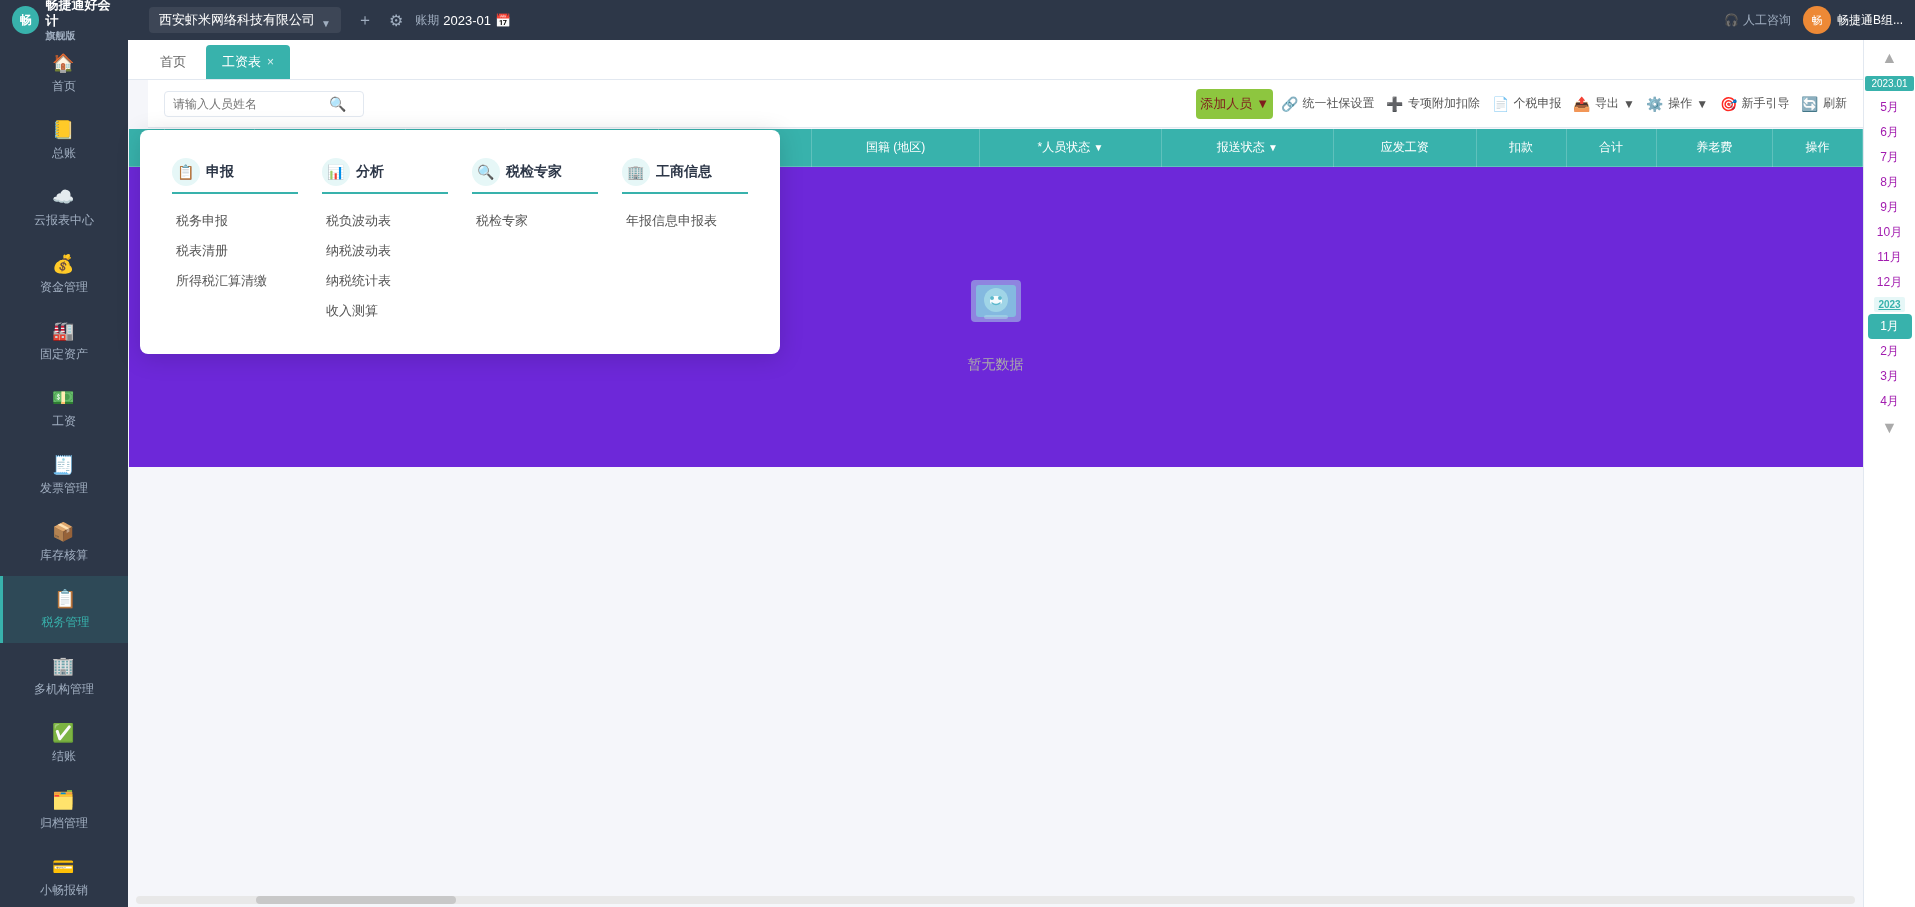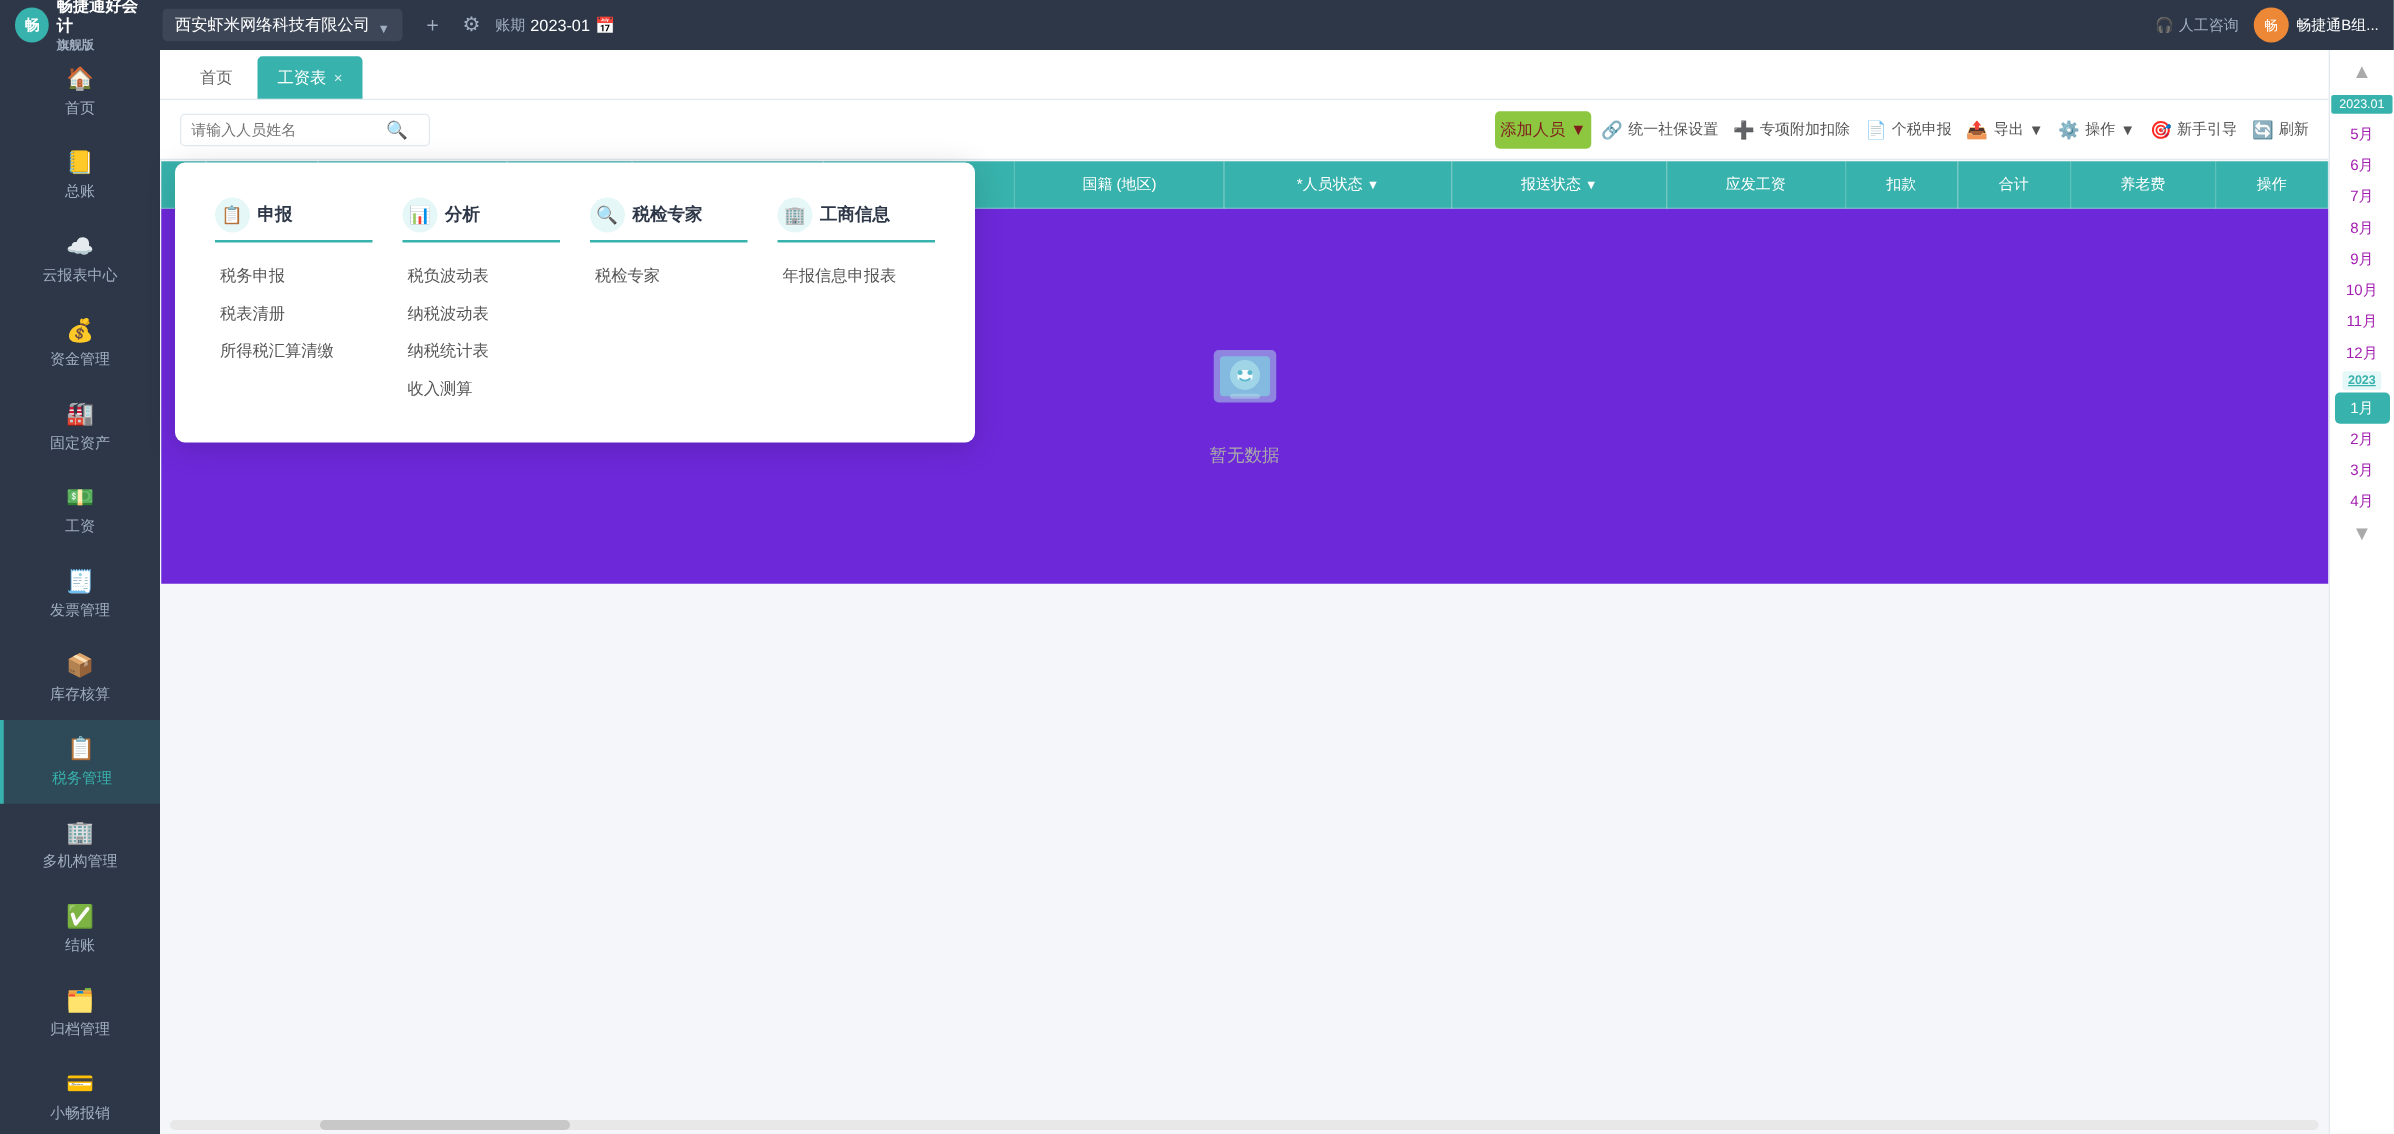--- a/index.html
+++ b/index.html
@@ -36,21 +36,21 @@
     .company-selector {
       display: flex;
       align-items: flex-end;
       gap: 6px;
       color: #fff;
       font-size: 13px;
       padding: 4px 10px;
       cursor: pointer;
       background: rgba(255,255,255,0.08);
       border-radius: 4px;
-      margin-left: 8px;
+      margin-left: 27px;
     }
     .company-selector .chevron { color: #a0aec0; font-size: 10px; }
     .header-actions {
       display: flex;
       align-items: center;
       gap: 8px;
       margin-left: 12px;
     }
     .header-btn {
       color: #a0aec0;
@@ -172,20 +172,21 @@
 
     
     .toolbar {
       height: 48px;
       background: #fff;
       display: flex;
       align-items: center;
       padding: 0 16px;
       gap: 8px;
       border-bottom: 1px solid #e2e8f0;
+      margin-left: 20px;
     }
     .search-input-wrap {
       display: flex;
       align-items: center;
       border: 1px solid #e2e8f0;
       border-radius: 4px;
       padding: 4px 8px;
       gap: 6px;
       width: 200px;
     }

